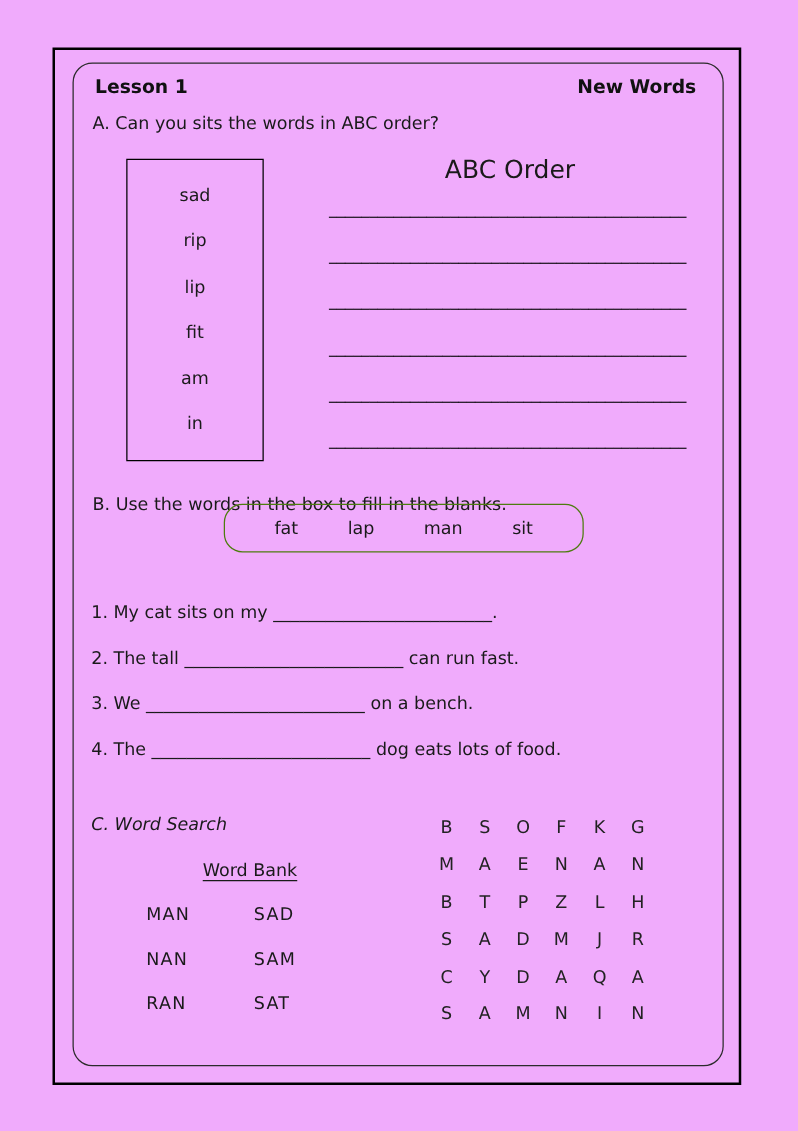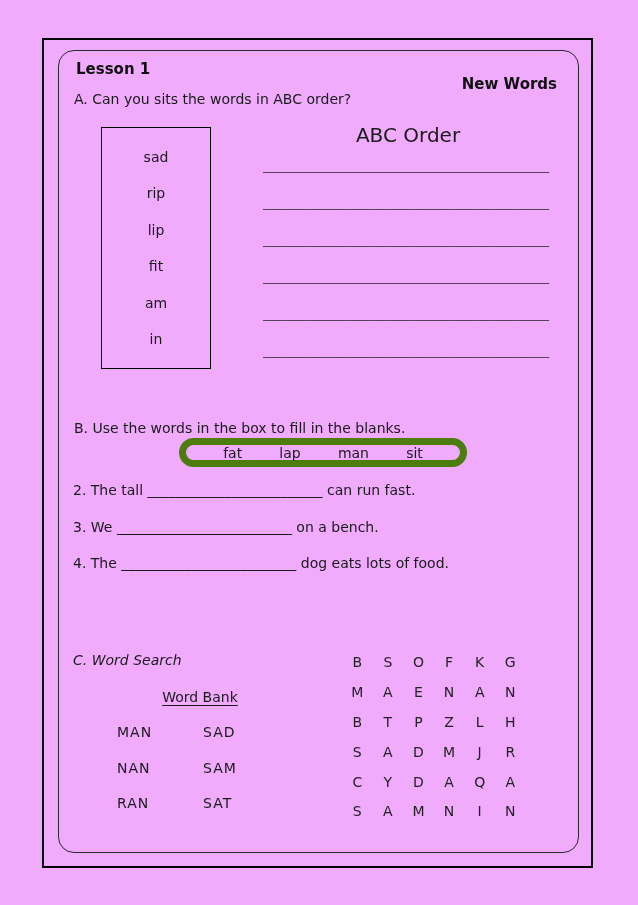--- a/index.html
+++ b/index.html
@@ -3,30 +3,30 @@
 <meta charset="utf-8">
 <style>
   html,body{margin:0;padding:0;background:#ffffff;}
   body{font-family:"DejaVu Sans","Liberation Sans",sans-serif;color:#1a1a1a;}
   .page{position:relative;width:638px;height:905px;background:#f0abfc;overflow:hidden;}
   .abs{position:absolute;}
   .outer-frame{left:42px;top:38px;width:551px;height:830px;border:2px solid #000;box-sizing:border-box;}
   .inner-frame{left:58px;top:50px;width:521px;height:803px;border:1px solid #2b2b2b;border-radius:16px;box-sizing:border-box;}
   .hdr{font-size:15px;font-weight:bold;color:#111;}
   .header-lesson{left:76px;top:60px;}
-  .header-title{top:75px;right:81px;}
+  .header-title{top:60px;right:81px;}
   .heading{font-size:14px;}
   .a-heading{left:74px;top:91px;}
   .word-box{left:101px;top:127px;width:110px;height:242px;border:1px solid #000;box-sizing:border-box;
             display:flex;flex-direction:column;justify-content:space-evenly;align-items:center;font-size:14px;}
   .abc-label{left:263px;top:123px;width:290px;text-align:center;font-size:20px;}
   .abc-lines{left:263px;top:138px;width:290px;font-size:13px;color:#000;}
-  .abc-line{height:37px;display:flex;align-items:flex-end;overflow:hidden;white-space:nowrap;font-family:Liberation Serif, serif;}
-  .b-heading{left:74px;top:396px;margin-top:24px;}
-  .pill{left:179px;top:438px;width:288px;height:29px;border:7px solid #4d7c0f;border-radius:15px;box-sizing:border-box;
+  .abc-line{height:37px;display:flex;align-items:flex-end;overflow:hidden;white-space:nowrap;}
+  .b-heading{left:74px;top:396px;}
+  .pill{left:179px;top:403px;width:288px;height:39px;border:1px solid #4d7c0f;border-radius:15px;box-sizing:border-box;
         display:flex;justify-content:space-evenly;align-items:center;font-size:14px;}
   .sentences{left:73px;top:482px;width:490px;font-size:14px;}
   .sentence{height:36.6px;white-space:nowrap;}
   .c-heading{left:73px;top:652px;font-style:italic;}
   .wordbank-title{left:126px;top:689px;width:148px;text-align:center;font-size:14px;text-decoration:underline;text-underline-offset:3px;}
   .wordbank{left:117px;top:724px;display:grid;grid-template-columns:86px 86px;grid-auto-rows:35.7px;font-size:14px;letter-spacing:1px;}
   .wordsearch{left:342px;top:647px;display:grid;grid-template-columns:repeat(6,30.6px);grid-auto-rows:29.9px;place-items:center;font-size:14px;color:#222;}
 </style>
 </head>
 <body>
@@ -68,20 +68,21 @@
   <div class="abs pill">
 
   <span>fat</span>
       <span>lap</span>
       <span>man</span>
       <span>sit</span>
     </div>
 
   <div class="abs sentences">
 
+  <div class="sentence">1. My cat sits on my _________________________.</div>
       <div class="sentence">2. The tall _________________________ can run fast.</div>
       <div class="sentence">3. We _________________________ on a bench.</div>
       <div class="sentence">4. The _________________________ dog eats lots of food.</div>
     </div>
 
   <div class="abs heading c-heading">C. Word Search</div>
 
   <div class="abs wordbank-title">Word Bank</div>
 
   <div class="abs wordbank">

